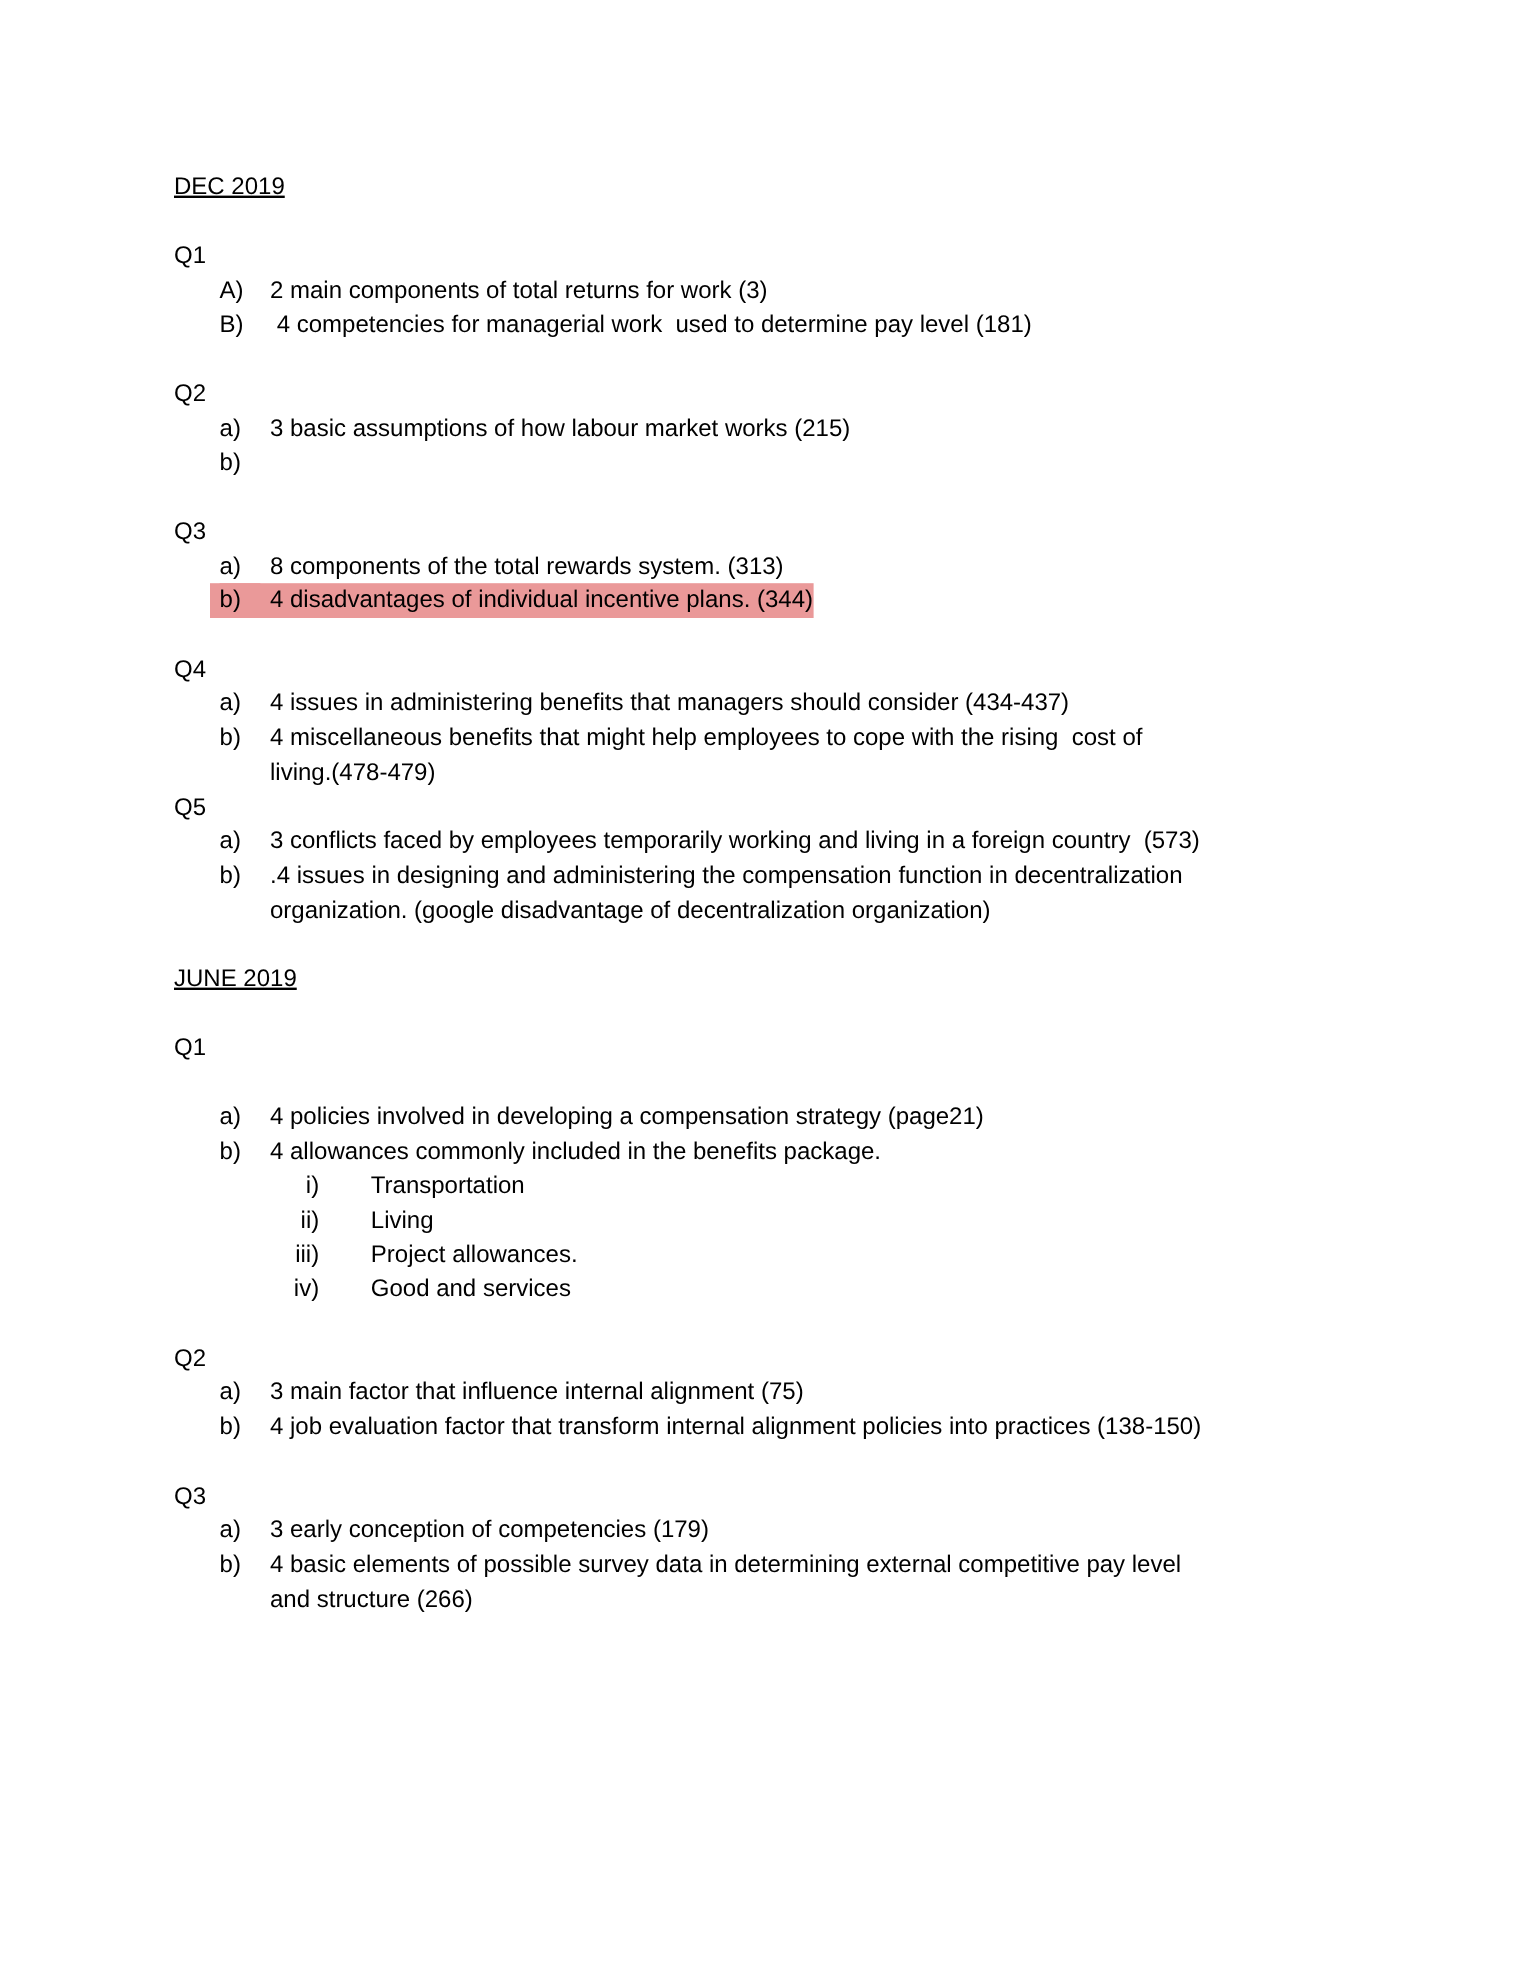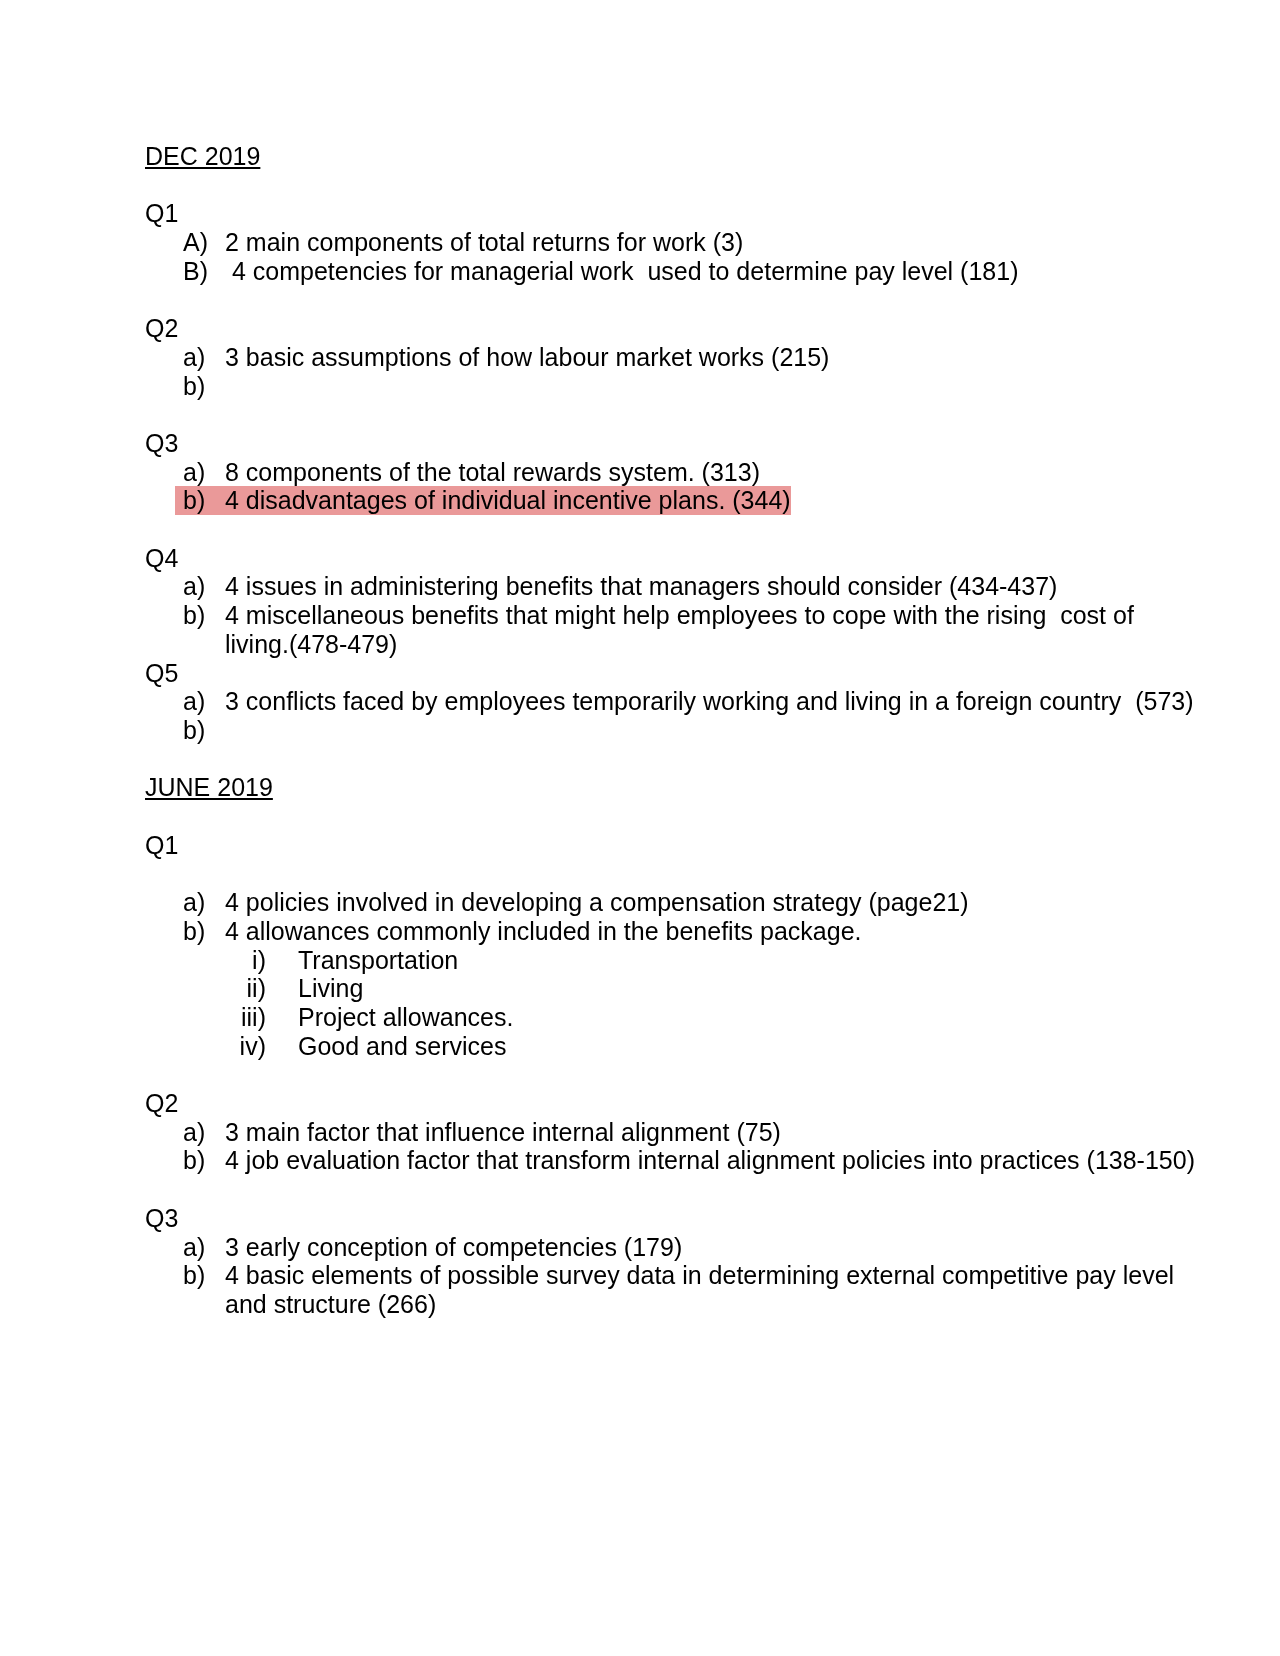--- a/index.html
+++ b/index.html
@@ -9,21 +9,21 @@
   }
   .page {
     position: relative;
     width: 1280px;
     height: 1656px;
     box-sizing: border-box;
     padding: 142px 60px 0 145px;
     background: #ffffff;
     color: #000000;
     font-family: "Liberation Sans", sans-serif;
-    font-size: 25px;
+    font-size: 20px;
     line-height: 28.7px;
     overflow: hidden;
   }
   .h {
     text-decoration: underline;
   }
   .blank {
     height: 28.7px;
   }
   .q {
@@ -42,21 +42,21 @@
   }
   .row.l2 {
     padding-left: 38px;
   }
   .row.l2 .marker {
     flex: 0 0 83px;
     text-align: right;
     white-space: pre;
   }
   .row.l2 .text {
-    margin-left: 32px;
+    margin-left: 43px;
   }
   .text {
     white-space: pre-wrap;
   }
   .row.highlight .marker,
   .row.highlight .text {
     background-color: var(--highlight-color, #ea9999);
   }
   .row.highlight .marker {
     box-shadow: -8px 0 0 var(--highlight-color, #ea9999);
@@ -113,20 +113,22 @@
 living.(478-479)</span>
   </div>
 
   <div class="q">Q5</div>
   <div class="row l1">
     <span class="marker">a)</span>
     <span class="text">3 conflicts faced by employees temporarily working and living in a foreign country  (573)</span>
   </div>
   <div class="row l1">
     <span class="marker">b)</span>
+    <span class="text">.4 issues in designing and administering the compensation function in decentralization
+organization. (google disadvantage of decentralization organization)</span>
   </div>
   <div class="blank"></div>
 
   <div class="h">JUNE 2019</div>
   <div class="blank"></div>
 
   <div class="q">Q1</div>
   <div class="blank"></div>
   <div class="row l1">
     <span class="marker">a)</span>

